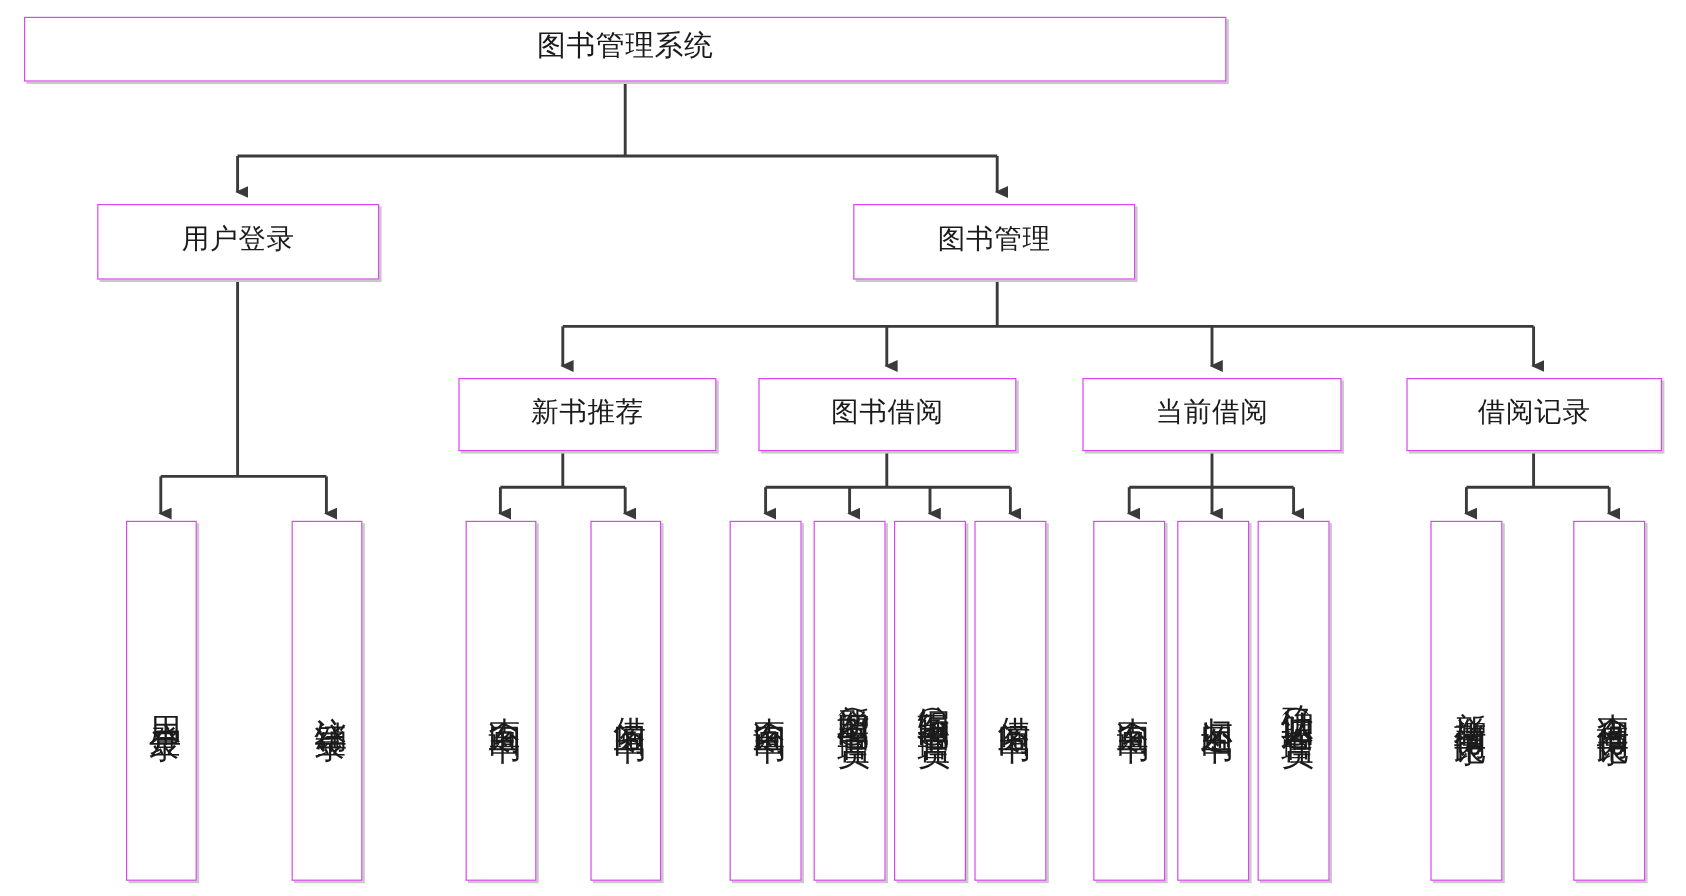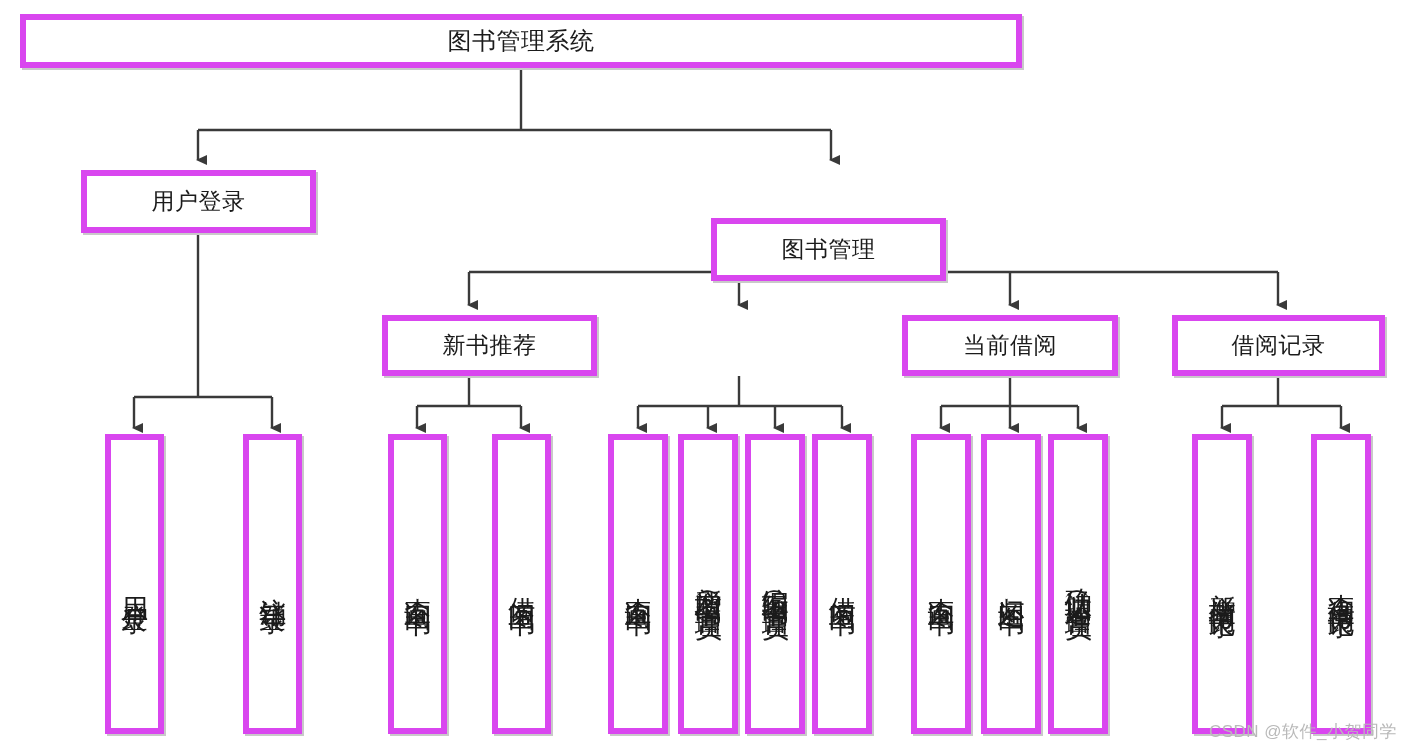--- a/index.html
+++ b/index.html
@@ -17,25 +17,26 @@
   svg#wires{
     position:absolute;
     left:0; top:0;
     width:1405px; height:747px;
     pointer-events:none;
   }
   .node{
     position:absolute;
     box-sizing:border-box;
     background:#ffffff;
-    border:6px solid #d946ef;
+    border:1px solid #d946ef;
     display:flex;
     align-items:center;
     justify-content:center;
     color:#1b1b1b;
+    font-family:Liberation Mono, monospace;
   }
   .node.shadow{
     box-shadow:2px 2px 0 0 #c9c9c9;
   }
   .node .lbl{
     display:block;
     text-align:center;
     line-height:1.32;
     letter-spacing:.5px;
   }
@@ -125,27 +126,30 @@
     </g>
   </svg>
 
   <div class="node h root shadow" style="left:20px; top:14px; width:1002px; height:54px;">
     <span class="lbl">图书管理系统</span>
   </div>
 
   <div class="node h shadow" style="left:81px; top:170px; width:235px; height:63px;">
     <span class="lbl">用户登录</span>
   </div>
-  <div class="node h shadow" style="left:711px; top:170px; width:235px; height:63px;margin-top:48px;">
+  <div class="node h shadow" style="left:711px; top:170px; width:235px; height:63px;">
     <span class="lbl">图书管理</span>
   </div>
 
   <div class="node h shadow" style="left:382px; top:315px; width:215px; height:61px;">
     <span class="lbl">新书推荐</span>
   </div>
+  <div class="node h shadow" style="left:632px; top:315px; width:215px; height:61px;">
+    <span class="lbl">图书借阅</span>
+  </div>
   <div class="node h shadow" style="left:1172px; top:315px; width:213px; height:61px;">
     <span class="lbl">借阅记录</span>
   </div>
   <div class="node h shadow" style="left:902px; top:315px; width:216px; height:61px;">
     <span class="lbl">当前借阅</span>
   </div>
 
   <div class="node v shadow" style="left:105px; top:434px; width:59px; height:300px;">
     <span class="lbl">用户登录</span>
   </div>
@@ -183,15 +187,14 @@
     <span class="lbl">确认归还（管理员）</span>
   </div>
 
   <div class="node v shadow" style="left:1192px; top:434px; width:60px; height:300px;">
     <span class="lbl">新增借阅记录</span>
   </div>
   <div class="node v shadow" style="left:1311px; top:434px; width:60px; height:300px;">
     <span class="lbl">查询借阅记录</span>
   </div>
 
-  <div class="watermark">CSDN @软件_小贺同学</div>
 
 </div>
 
 </body></html>

